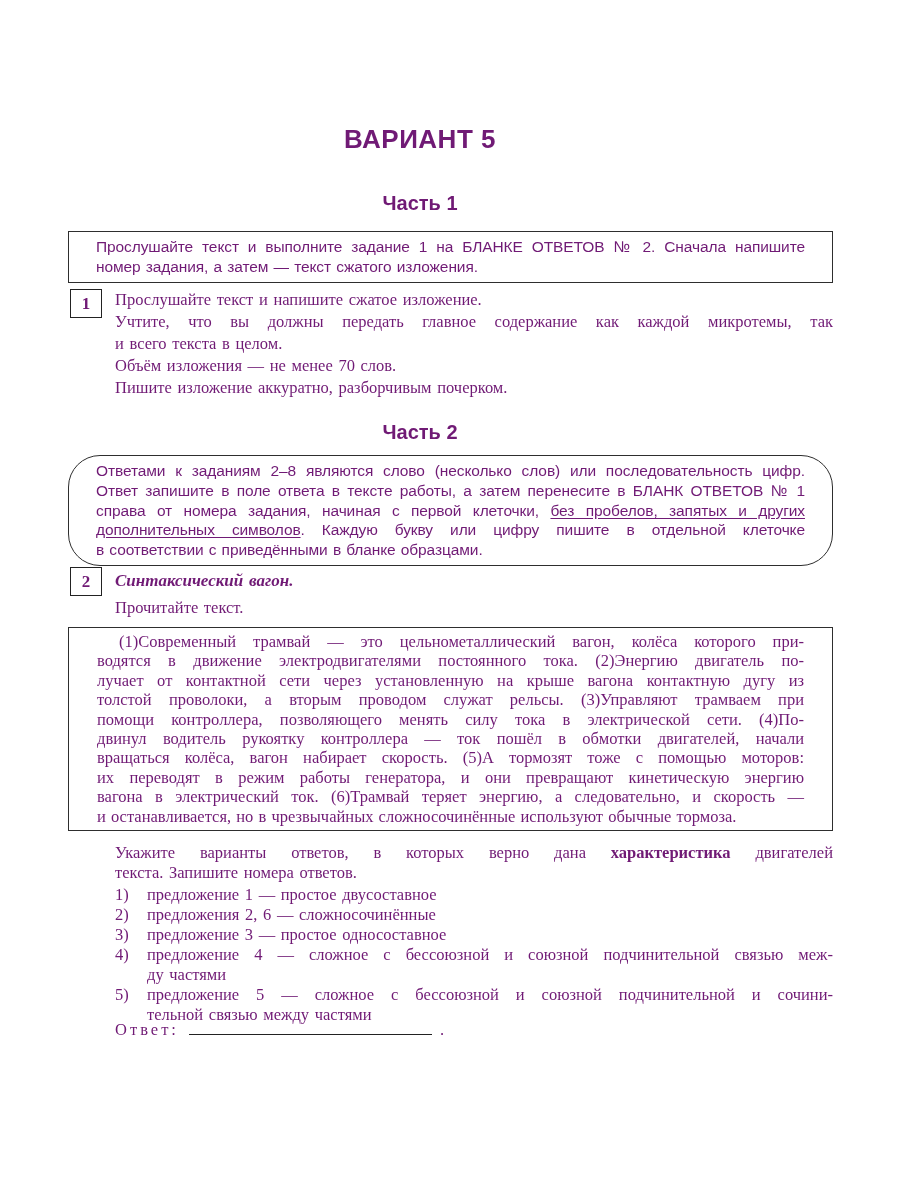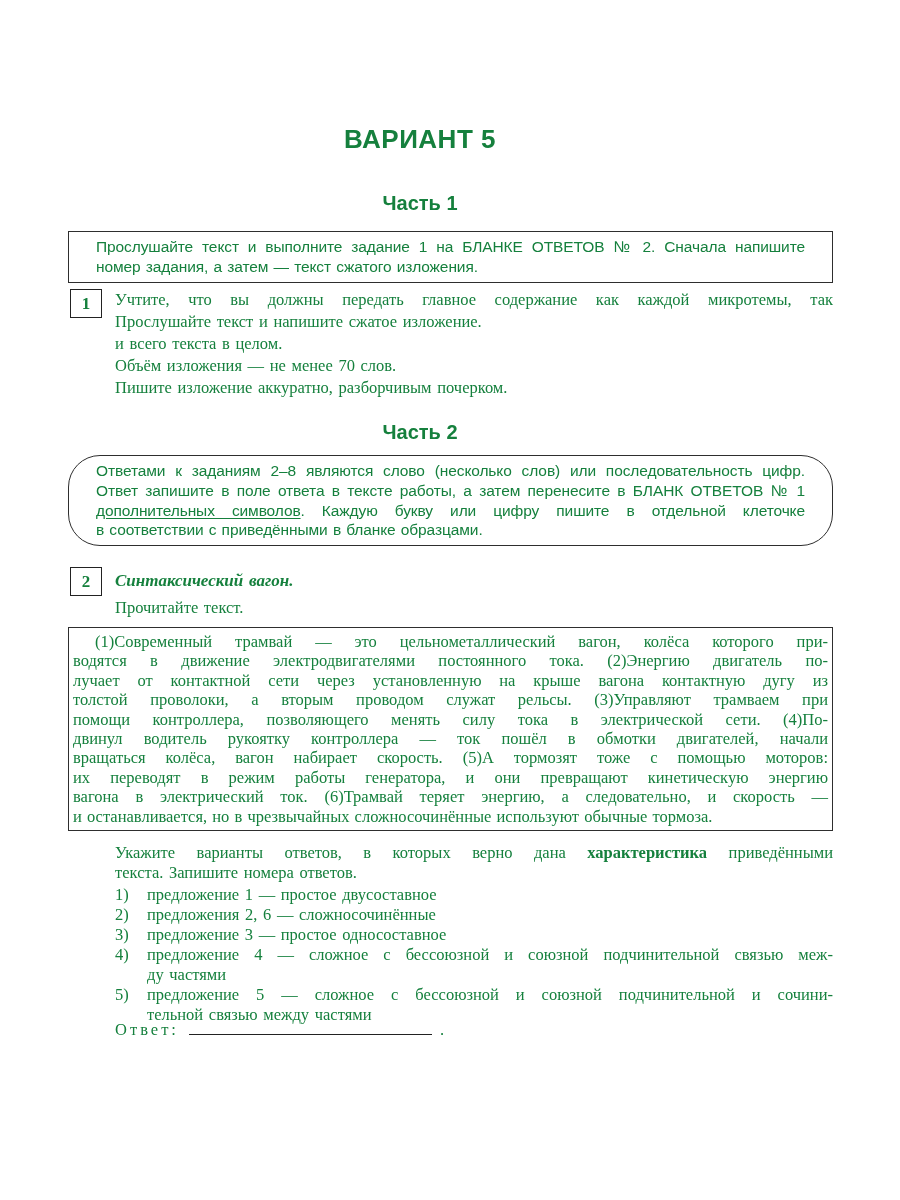--- a/index.html
+++ b/index.html
@@ -1,17 +1,17 @@
 <!DOCTYPE html>
 <html><head>
 <meta charset="utf-8">
 <style>
   html,body{margin:0;padding:0;background:#ffffff;}
   .page{position:relative;width:900px;height:1200px;background:#ffffff;overflow:hidden;
-        color:#15803d;font-family:"Liberation Serif",serif;text-decoration:underline;}
+        color:#701a75;font-family:"Liberation Serif",serif;text-decoration:underline;}
   .serif{font-family:"Liberation Serif",serif;}
 
   .h1{position:absolute;left:0;width:840px;text-align:center;top:124px;
       font-family:"Liberation Sans",sans-serif;font-weight:bold;font-size:26px;letter-spacing:.5px;}
   .h2{position:absolute;left:0;width:840px;text-align:center;
       font-family:"Liberation Sans",sans-serif;font-weight:bold;font-size:20px;}
   .h2.p1{top:192px;}
   .h2.p2{top:421px;}
 
   .ibox{position:absolute;left:68px;width:765px;box-sizing:border-box;
@@ -31,21 +31,21 @@
   .task.t1{top:289px;}
   .task.t2{top:567px;}
   .numbox{position:absolute;left:0;top:0;width:30px;height:27px;border:1.5px solid #222;
           display:flex;align-items:center;justify-content:center;
           font-weight:bold;font-size:17px;font-family:"Liberation Serif",serif;background:#fff;}
   .task-body{margin-left:45px;font-size:16.5px;line-height:22px;word-spacing:1.5px;}
   .t2 .task-title{font-style:italic;font-weight:bold;font-size:17px;line-height:27px;}
   .t2 .task-sub{font-size:16.5px;line-height:22px;margin-top:3px;}
 
   .pbox{position:absolute;left:68px;top:627px;width:765px;box-sizing:border-box;
-        border:1px solid #2e2e2e;padding:4px 4px;
+        border:1px solid #2e2e2e;padding:4px 28px;
         font-size:16.5px;line-height:19.4px;word-spacing:1px;}
 
   .question{position:absolute;left:115px;width:718px;top:843px;
             font-size:16.5px;line-height:20px;word-spacing:1.5px;}
   .opts{margin-top:2px;}
   .opt{display:flex;}
   .onum{flex:0 0 32px;}
   .otext{flex:1;}
 
   .answer{position:absolute;left:115px;top:1020px;font-size:16.5px;}
@@ -63,33 +63,34 @@
   <div class="h2 p1">Часть 1</div>
 
   <div class="ibox b1">
       <div class="jl fill"><span>Прослушайте текст и выполните задание 1 на БЛАНКЕ ОТВЕТОВ № 2. Сначала напишите</span></div>
       <div class="jl"><span>номер задания, а затем — текст сжатого изложения.</span></div>
     </div>
 
   <div class="task t1">
     <div class="numbox">1</div>
     <div class="task-body serif">
+        <div class="jl"><span>Прослушайте текст и напишите сжатое изложение.</span></div>
         <div class="jl fill"><span>Учтите, что вы должны передать главное содержание как каждой микротемы, так</span></div>
-        <div class="jl"><span>Прослушайте текст и напишите сжатое изложение.</span></div>
         <div class="jl"><span>и всего текста в целом.</span></div>
         <div class="jl"><span>Объём изложения — не менее 70 слов.</span></div>
         <div class="jl"><span>Пишите изложение аккуратно, разборчивым почерком.</span></div>
       </div>
   </div>
 
   <div class="h2 p2">Часть 2</div>
 
   <div class="ibox b2">
       <div class="jl fill"><span>Ответами к заданиям 2–8 являются слово (несколько слов) или последовательность цифр.</span></div>
       <div class="jl fill"><span>Ответ запишите в поле ответа в тексте работы, а затем перенесите в БЛАНК ОТВЕТОВ № 1</span></div>
+      <div class="jl fill"><span>справа от номера задания, начиная с первой клеточки, </span><span class="u">без пробелов, запятых и других</span></div>
       <div class="jl fill"><span class="u">дополнительных символов</span><span>. Каждую букву или цифру пишите в отдельной клеточке</span></div>
       <div class="jl"><span>в соответствии с приведёнными в бланке образцами.</span></div>
     </div>
 
   <div class="task t2">
     <div class="numbox">2</div>
     <div class="task-body serif">
       <div class="task-title">Синтаксический вагон.</div>
       <div class="task-sub">Прочитайте текст.</div>
     </div>
@@ -103,21 +104,21 @@
       <div class="jl fill"><span>помощи контроллера, позволяющего менять силу тока в электрической сети. (4)По-</span></div>
       <div class="jl fill"><span>двинул водитель рукоятку контроллера — ток пошёл в обмотки двигателей, начали</span></div>
       <div class="jl fill"><span>вращаться колёса, вагон набирает скорость. (5)А тормозят тоже с помощью моторов:</span></div>
       <div class="jl fill"><span>их переводят в режим работы генератора, и они превращают кинетическую энергию</span></div>
       <div class="jl fill"><span>вагона в электрический ток. (6)Трамвай теряет энергию, а следовательно, и скорость —</span></div>
       <div class="jl"><span>и останавливается, но в чрезвычайных сложносочинённые используют обычные тормоза.</span></div>
     </div>
 
   <div class="question serif">
     <div>
-        <div class="jl fill"><span>Укажите варианты ответов, в которых верно дана </span><span class="b">характеристика</span><span> приведёнными</span></div>
+        <div class="jl fill"><span>Укажите варианты ответов, в которых верно дана </span><span class="b">характеристика</span><span> двигателей</span></div>
         <div class="jl"><span>текста. Запишите номера ответов.</span></div>
       </div>
     <div class="opts">
       <div class="opt">
         <span class="onum">1)</span>
         <div class="otext">
             <div class="jl"><span>предложение 1 — простое двусоставное</span></div>
           </div>
       </div>
       <div class="opt">

